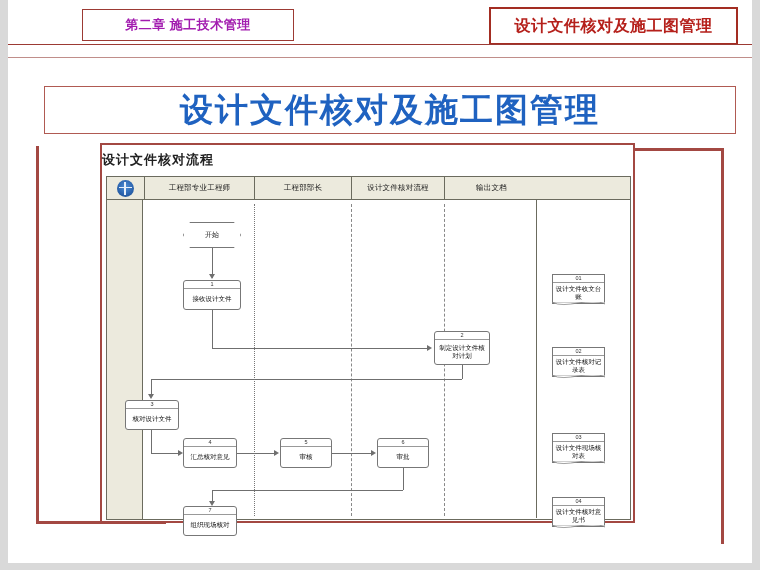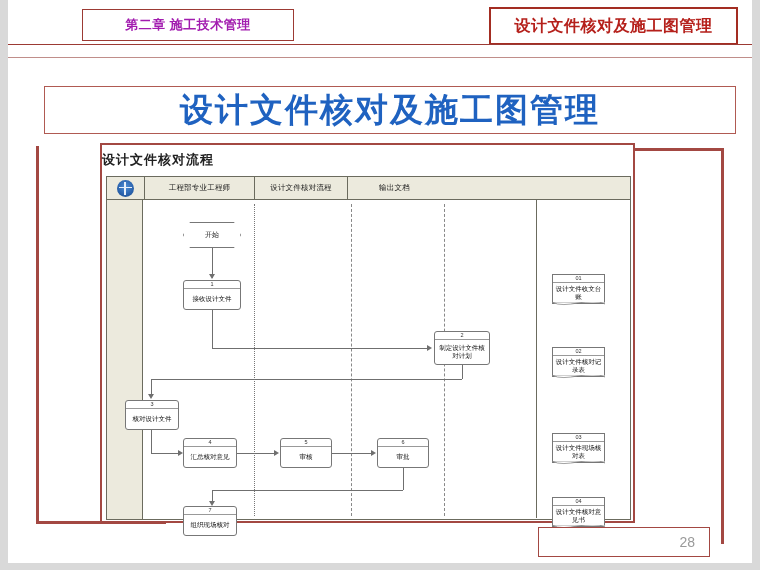--- a/index.html
+++ b/index.html
@@ -189,20 +189,21 @@
 
     <div class="flow-title">设计文件核对流程</div>
 
     <div class="tbl">
 
       <div class="thead">
         <div class="logo-cell">
           <div class="logo-mark"></div>
         </div>
         <div class="hcell" style="width:110px">工程部专业工程师</div>
+        <div class="hcell" style="width:97px">工程部部长</div>
         <div class="hcell" style="width:93px">设计文件核对流程</div>
         <div class="hcell" style="width:93px">输出文档</div>
       </div>
 
       <div class="tbody">
         <div class="lane-strip"></div>
 
         <div class="lane-div" style="left:147px"></div>
         <div class="lane-div dashdot" style="left:244px"></div>
         <div class="lane-div dashdot" style="left:337px"></div>
@@ -303,17 +304,14 @@
           <div class="lbl">设计文件核对意见书</div>
           <svg class="doc-wave" viewBox="0 0 55 6" preserveAspectRatio="none">
             <path d="M0,0 C14,8 40,-6 55,2 L55,0 L0,0 Z" fill="#fff" stroke="#777" stroke-width="0.7"></path>
           </svg>
         </div>
 
       </div>
     </div>
   </div>
 
-  <div class="pagenum-box">
-    <span>28</span>
-  </div>
 
 </div>
 
 </body></html>

